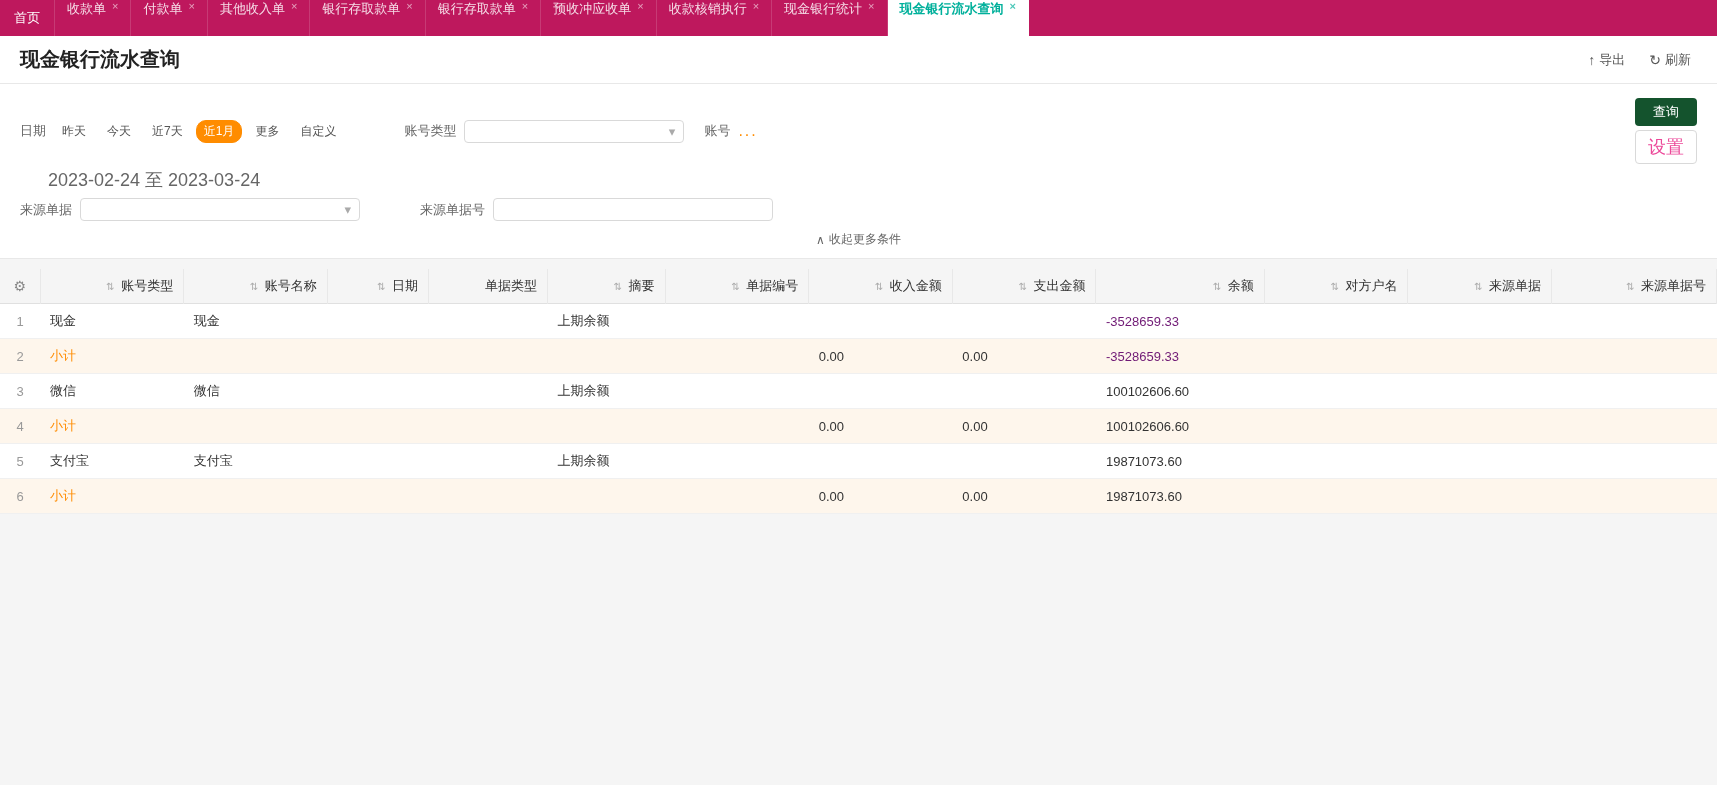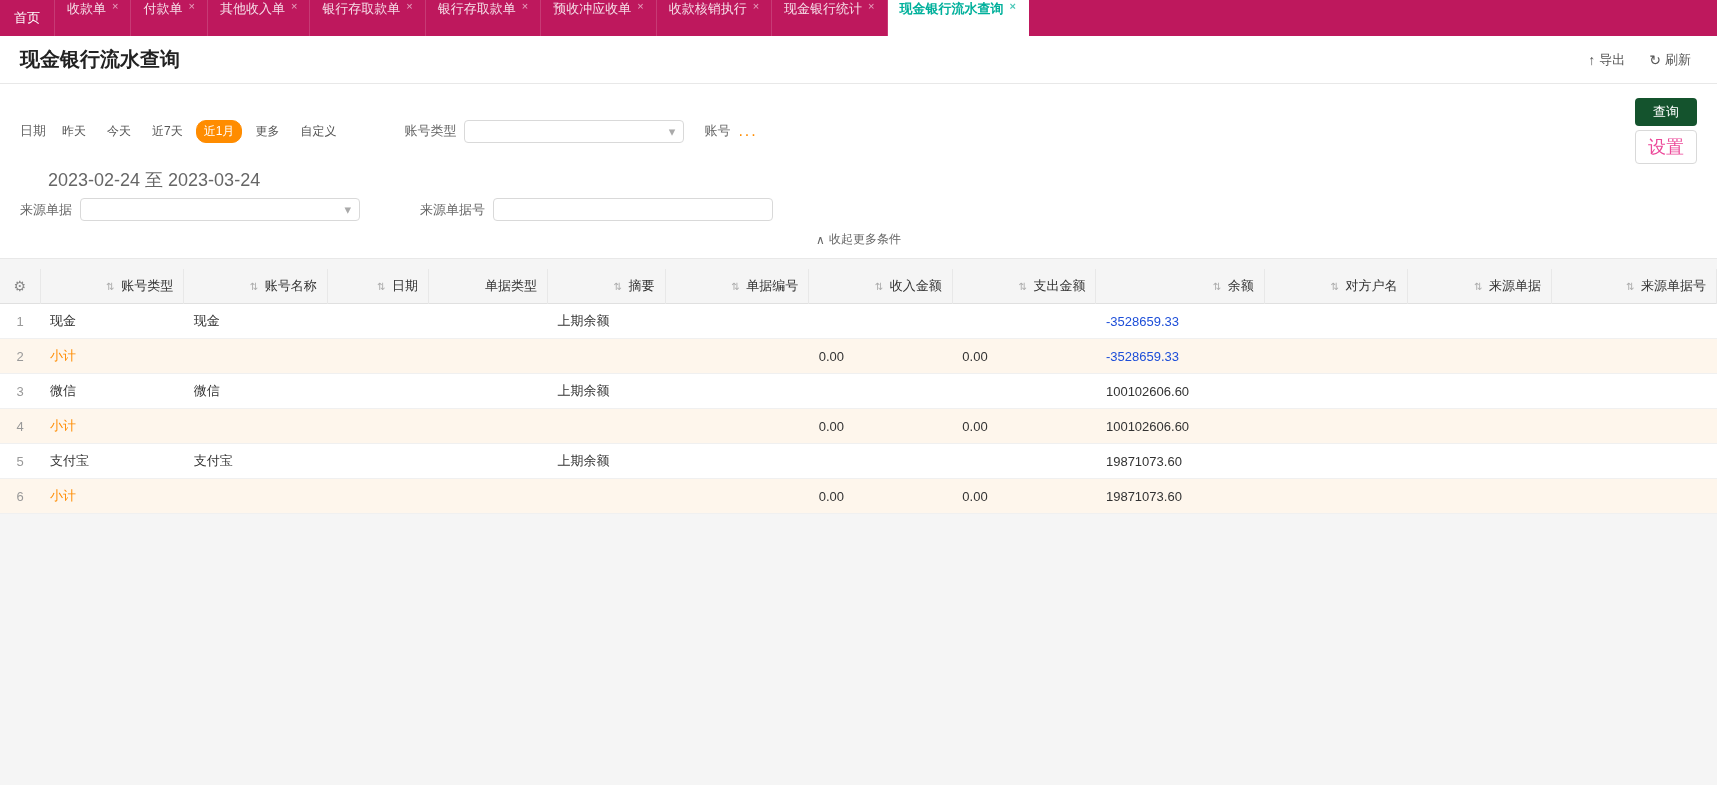--- a/index.html
+++ b/index.html
@@ -218,21 +218,21 @@
       border-bottom: 1px solid #f0f0f0;
     }
     tbody tr.subtotal {
       background: #fef6ec;
     }
     tbody td {
       padding: 8px 10px;
       color: #333;
       white-space: nowrap;
     }
-    tbody td.balance-neg { color: #1d4ed8; }
+    tbody td.balance-neg { color: #701a75; }
     tbody td.balance-pos { color: #333; }
     tbody td.row-num { color: #999; text-align: center; }
     tbody td.orange-text { color: #ff8c00; }
     .gear-icon {
       font-size: 14px;
       color: #888;
       cursor: pointer;
     }
   </style>
 </head>

